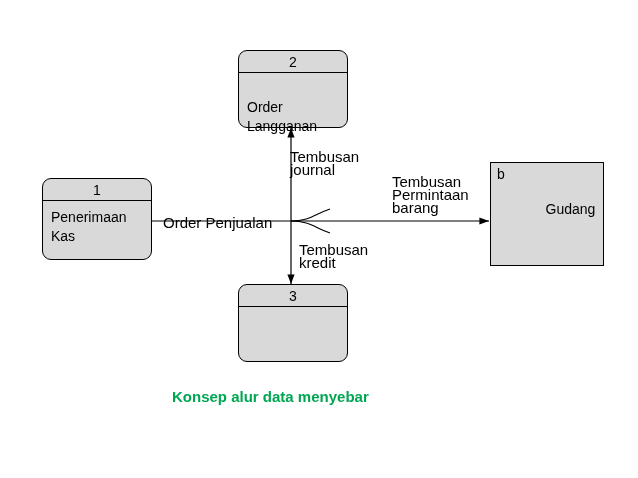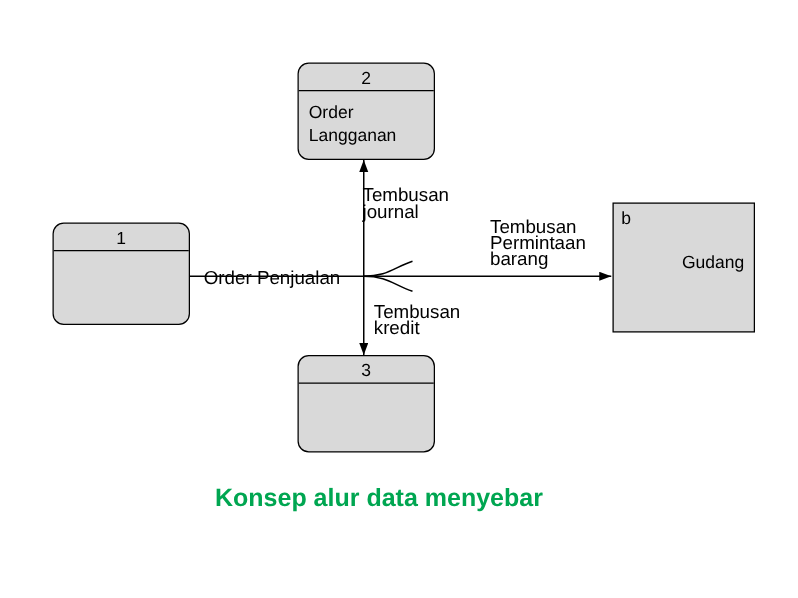--- a/index.html
+++ b/index.html
@@ -78,21 +78,21 @@
   .flow-label {
     position: absolute;
     font-size: 15px;
     color: #000;
     line-height: 13px;
     white-space: pre-line;
   }
 
   .caption {
     position: absolute;
-    font-size: 20px;
+    font-size: 15px;
     font-weight: bold;
     color: #00a651;
   }
 </style>
 </head>
 <body>
 
 <div id="canvas">
 
   <svg class="lines" viewBox="0 0 638 478">
@@ -107,26 +107,28 @@
     <path d="M291,221 L291,128" stroke="#000" stroke-width="1.2" fill="none" marker-end="url(#arrow)"></path>
 
     <path d="M291,221 L291,284" stroke="#000" stroke-width="1.2" fill="none" marker-end="url(#arrow)"></path>
 
     <path d="M291,221 C310,221 315,214 330,209" stroke="#000" stroke-width="1.2" fill="none"></path>
     <path d="M291,221 C310,221 315,228 330,233" stroke="#000" stroke-width="1.2" fill="none"></path>
   </svg>
 
   <div class="proc" style="left:238px; top:50px; width:110px; height:78px;">
     <div class="hdr">2</div>
-    <div class="body" style="white-space:pre-line;">Order
+    <div class="body" style="white-space:pre-line;margin-top:18px;">Order
 Langganan</div>
   </div>
 
   <div class="proc" style="left:42px; top:178px; width:110px; height:82px;">
     <div class="hdr">1</div>
+    <div class="body" style="white-space:pre-line;">Penerimaan
+Kas</div>
   </div>
 
   <div class="proc" style="left:238px; top:284px; width:110px; height:78px;">
     <div class="hdr">3</div>
   </div>
 
   <div class="entity" style="left:490px; top:162px; width:114px; height:104px;">
     <div class="eid">b</div>
     <div class="ename">Gudang</div>
   </div>

